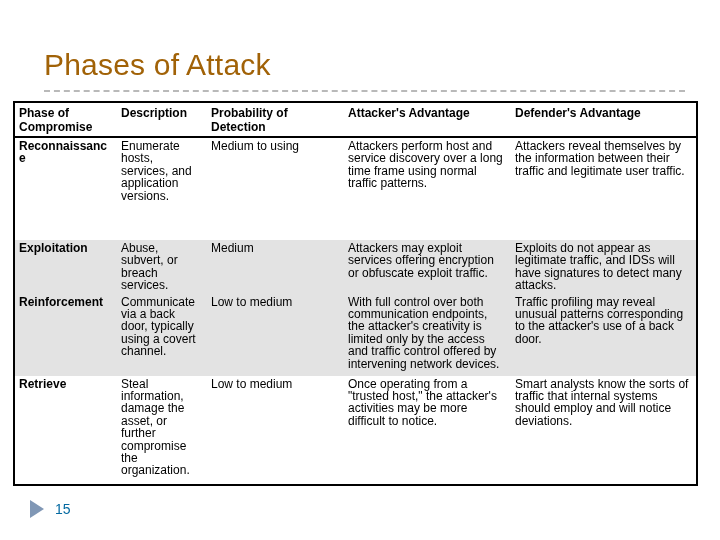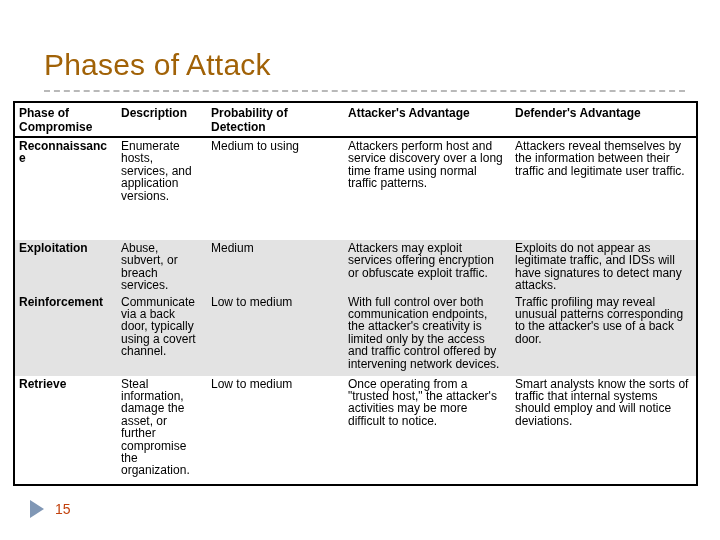--- a/index.html
+++ b/index.html
@@ -104,21 +104,21 @@
   }
   #nav-arrow {
     width: 0;
     height: 0;
     border-top: 9px solid transparent;
     border-bottom: 9px solid transparent;
     border-left: 14px solid #8097b5;
   }
   #page-number {
     font-size: 14px;
-    color: #c2410c;
+    color: #0369a1;
     line-height: 16px;
   }
 </style>
 </head>
 <body>
 
 <div id="slide-title">Phases of Attack</div>
 
 <div id="title-rule"></div>
 

